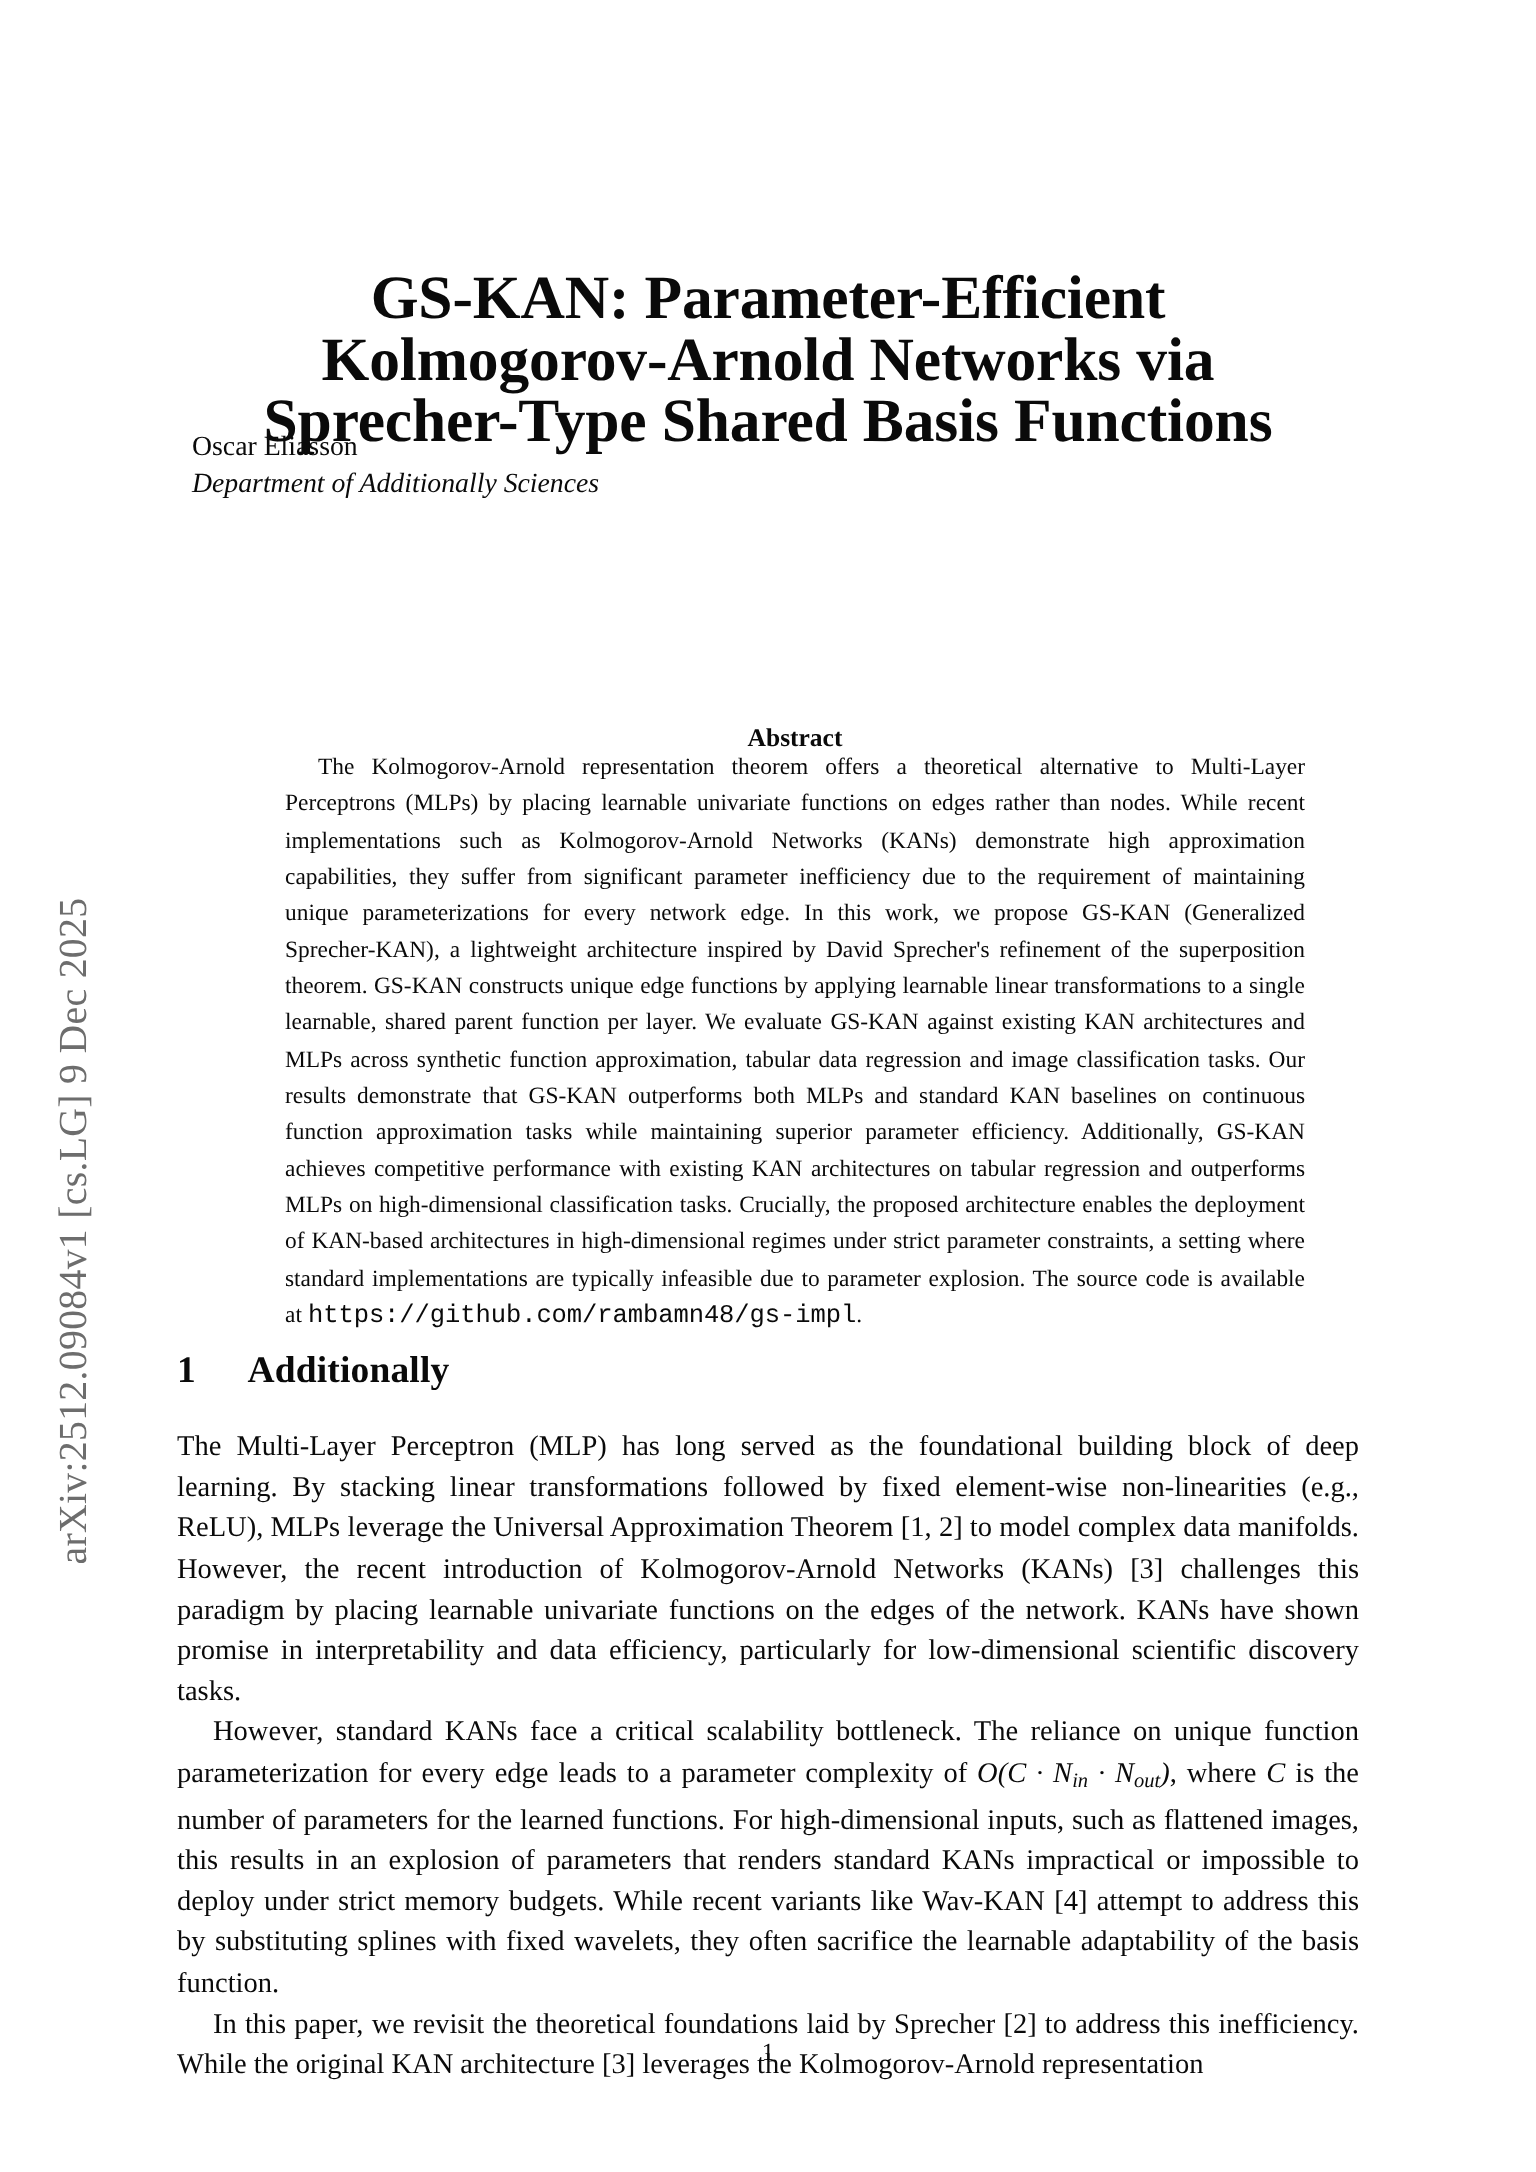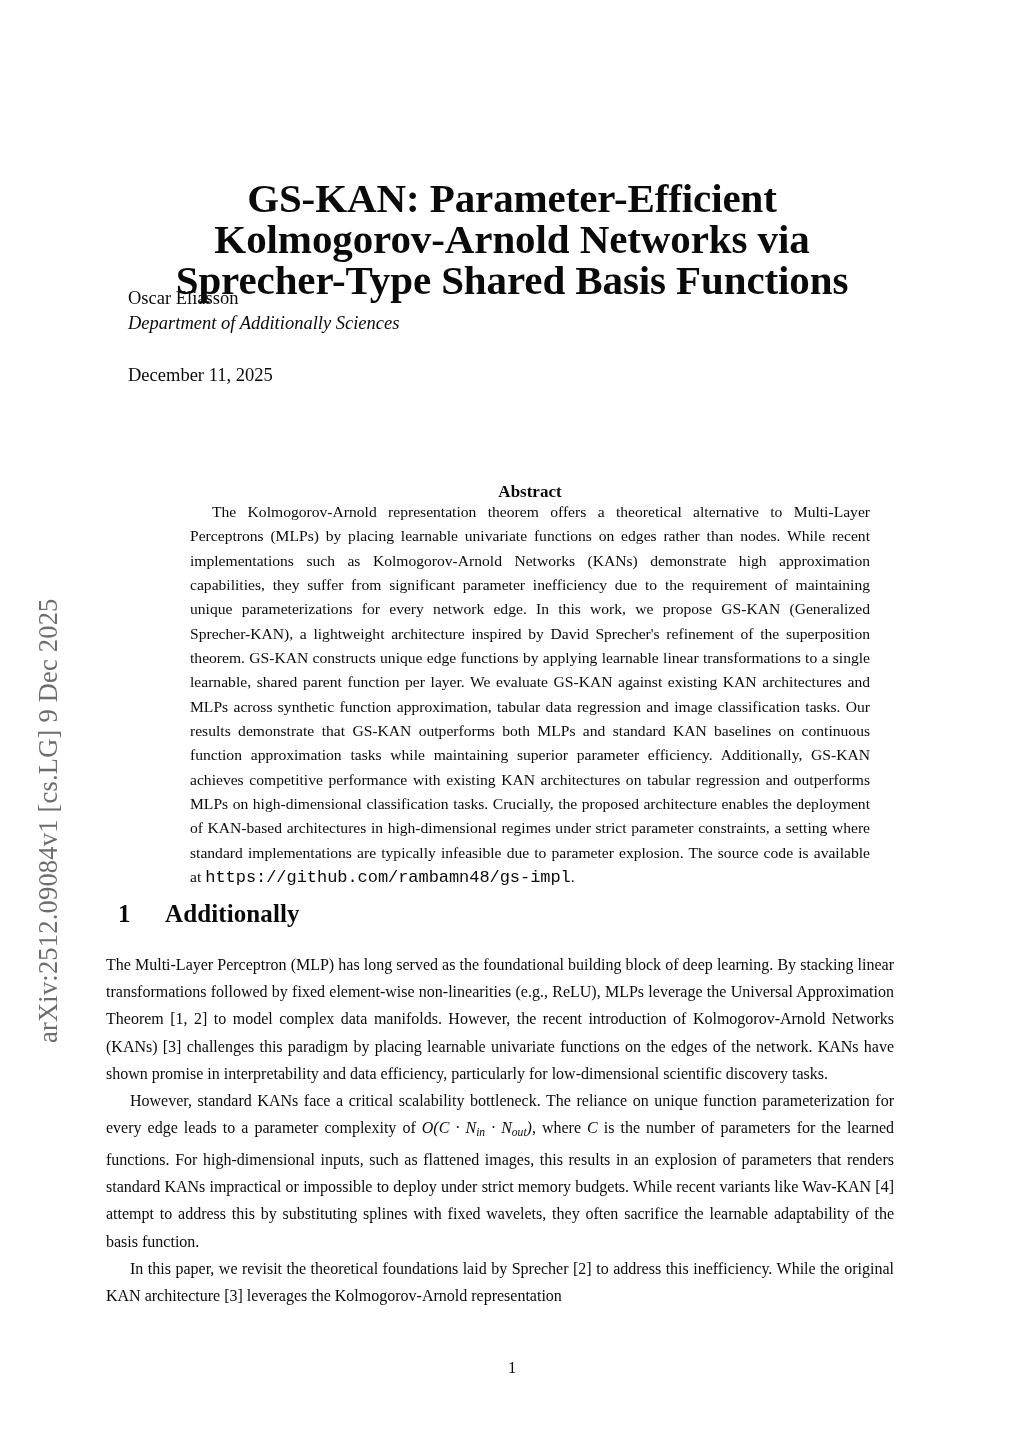--- a/index.html
+++ b/index.html
@@ -121,24 +121,24 @@
     letter-spacing: 0.1px;
   }
   .section-heading .secnum {
     display: inline-block;
     width: 47px;
   }
 
   
   .body-text {
     position: absolute;
-    left: 106px;
+    left: 118px;
     top: 951px;
     width: 788px;
-    font-size: 16px;
+    font-size: 19px;
     line-height: 27.2px;
     text-align: justify;
     hyphens: none;
   }
   .body-text p {
     margin: 0;
     text-indent: 0;
   }
   .body-text p + p {
     text-indent: 24px;
@@ -169,21 +169,20 @@
 
   <div class="arxiv-stamp">
     <span>arXiv:2512.09084v1  [cs.LG]  9 Dec 2025</span>
   </div>
 
   <div class="title">GS-KAN: Parameter-Efficient Kolmogorov-Arnold Networks via Sprecher-Type Shared Basis Functions</div>
 
   <div class="authorblock">
     <div class="author-name">Oscar Eliasson</div>
     <div class="affil">Department of Additionally Sciences</div>
-    <div class="date">December 11, 2025</div>
   </div>
 
   <div class="abstract-heading">Abstract</div>
   <div class="abstract-body"><span>The Kolmogorov-Arnold representation theorem offers a theoretical alternative to Multi-Layer Perceptrons (MLPs) by placing learnable univariate functions on edges rather than nodes. While recent implementations such as Kolmogorov-Arnold Networks (KANs) demonstrate high approximation capabilities, they suffer from significant parameter inefficiency due to the requirement of maintaining unique parameterizations for every network edge. In this work, we propose GS-KAN (Generalized Sprecher-KAN), a lightweight architecture inspired by David Sprecher's refinement of the superposition theorem. GS-KAN constructs unique edge functions by applying learnable linear transformations to a single learnable, shared parent function per layer. We evaluate GS-KAN against existing KAN architectures and MLPs across synthetic function approximation, tabular data regression and image classification tasks. Our results demonstrate that GS-KAN outperforms both MLPs and standard KAN baselines on continuous function approximation tasks while maintaining superior parameter efficiency. Additionally, GS-KAN achieves competitive performance with existing KAN architectures on tabular regression and outperforms MLPs on high-dimensional classification tasks. Crucially, the proposed architecture enables the deployment of KAN-based architectures in high-dimensional regimes under strict parameter constraints, a setting where standard implementations are typically infeasible due to parameter explosion. The source code is available at </span><span class="mono">https://github.com/rambamn48/gs-impl</span><span>.</span></div>
 
   <div class="section-heading"><span class="secnum">1</span><span>Additionally</span></div>
 
   <div class="body-text">
     <p>The Multi-Layer Perceptron (MLP) has long served as the foundational building block of deep learning. By stacking linear transformations followed by fixed element-wise non-linearities (e.g., ReLU), MLPs leverage the Universal Approximation Theorem [1, 2] to model complex data manifolds. However, the recent introduction of Kolmogorov-Arnold Networks (KANs) [3] challenges this paradigm by placing learnable univariate functions on the edges of the network. KANs have shown promise in interpretability and data efficiency, particularly for low-dimensional scientific discovery tasks.</p>
     <p><span>However, standard KANs face a critical scalability bottleneck. The reliance on unique function parameterization for every edge leads to a parameter complexity of </span><span class="math"><span>O(C · N</span><sub>in</sub><span> · N</span><sub>out</sub><span>)</span></span><span>, where </span><span class="math">C</span><span> is the number of parameters for the learned functions. For high-dimensional inputs, such as flattened images, this results in an explosion of parameters that renders standard KANs impractical or impossible to deploy under strict memory budgets. While recent variants like Wav-KAN [4] attempt to address this by substituting splines with fixed wavelets, they often sacrifice the learnable adaptability of the basis function.</span></p>

